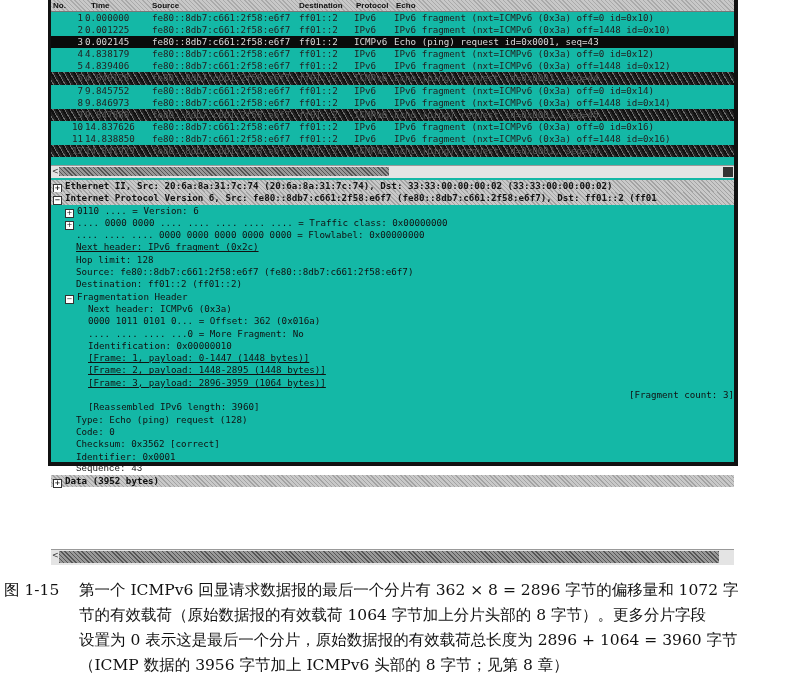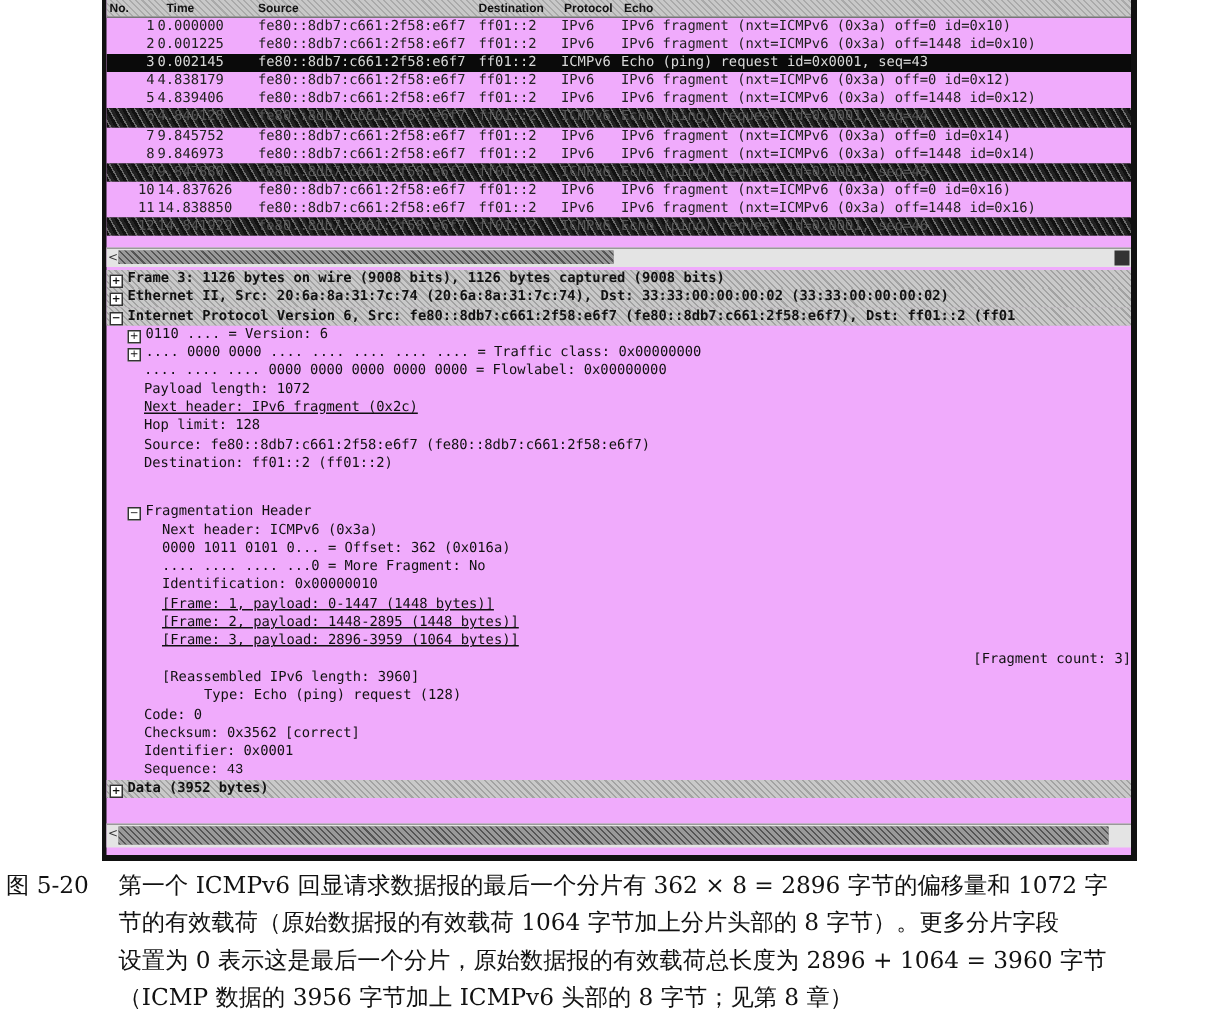--- a/index.html
+++ b/index.html
@@ -1,17 +1,17 @@
 <!DOCTYPE html>
 <html><head>
 <meta charset="utf-8">
 <style>
   html, body { margin:0; padding:0; background:#fff; }
   body { width:810px; height:686px; position:relative; overflow:hidden; font-family:"DejaVu Sans Mono", monospace; }
-  .window { position:absolute; left:68px; top:0; width:690px; height:574px; background:#f0abfc; border-left:3px solid #111; border-right:4px solid #111; border-bottom:4px solid #111; box-sizing:border-box; }
+  .window { position:absolute; left:48px; top:0; width:690px; height:466px; background:#14b8a6; border-left:3px solid #111; border-right:4px solid #111; border-bottom:4px solid #111; box-sizing:border-box; }
   .plist { position:absolute; left:0; top:0; width:100%; height:165px; overflow:hidden; }
   .phdr { height:11px; background:#bdbdbd; background-image:repeating-linear-gradient(45deg,#aaa 0 1px,#c8c8c8 1px 3px); font-family:"Liberation Sans", sans-serif; font-size:8px; font-weight:bold; color:#111; position:relative; border-bottom:1px solid #777; }
   .phdr span { position:absolute; top:0; line-height:11px; }
   .prow { height:12.1px; line-height:12px; font-size:9.2px; color:#222; position:relative; white-space:pre; }
   .prow span { position:absolute; top:0; }
   .prow.sel { background:#0a0a0a; color:#d8d8d8; }
   .prow.dark { background:#2a2a2a; background-image:repeating-linear-gradient(60deg,#111 0 2px,#6a6a6a 2px 3px,#222 3px 5px); color:#555; }
   .c-no { left:0; width:32px; text-align:right; }
   .c-time { left:34px; }
   .c-src { left:101px; }
@@ -59,54 +59,52 @@
         <div class="prow dark"><span class="c-no">12</span><span class="c-time">14.841929</span><span class="c-src">fe80::8db7:c661:2f58:e6f7</span><span class="c-dst">ff01::2</span><span class="c-proto">ICMPv6</span><span class="c-info">Echo (ping) request id=0x0001, seq=46</span></div>
       </div>
   </div>
   <div class="hscroll" style="top:165px">
     <span class="arrow" style="left:1px">&lt;</span>
     <div class="thumb" style="width:330px"></div>
     <div class="rbtn"></div>
   </div>
   <div class="tree">
     <div id="tree">
-        <div class="trow hl" style="padding-left: 2px;"><span class="exp">+</span><span>Frame 3: 1126 bytes on wire (9008 bits), 1126 bytes captured (9008 bits)</span></div>
         <div class="trow hl" style="padding-left: 2px;"><span class="exp">+</span><span>Ethernet II, Src: 20:6a:8a:31:7c:74 (20:6a:8a:31:7c:74), Dst: 33:33:00:00:00:02 (33:33:00:00:00:02)</span></div>
         <div class="trow hl" style="padding-left: 2px;"><span class="exp">−</span><span>Internet Protocol Version 6, Src: fe80::8db7:c661:2f58:e6f7 (fe80::8db7:c661:2f58:e6f7), Dst: ff01::2 (ff01</span></div>
         <div class="trow" style="padding-left: 14px;"><span class="exp">+</span><span>0110 .... = Version: 6</span></div>
         <div class="trow" style="padding-left: 14px;"><span class="exp">+</span><span>.... 0000 0000 .... .... .... .... .... = Traffic class: 0x00000000</span></div>
         <div class="trow" style="padding-left: 25px;"><span>.... .... .... 0000 0000 0000 0000 0000 = Flowlabel: 0x00000000</span></div>
-        <div class="trow" style="padding-left: 25px;"><span>Payload length: 1072</span></div>
         <div class="trow" style="padding-left: 25px; text-decoration: underline;"><span>Next header: IPv6 fragment (0x2c)</span></div>
         <div class="trow" style="padding-left: 25px;"><span>Hop limit: 128</span></div>
         <div class="trow" style="padding-left: 25px;"><span>Source: fe80::8db7:c661:2f58:e6f7 (fe80::8db7:c661:2f58:e6f7)</span></div>
         <div class="trow" style="padding-left: 25px;"><span>Destination: ff01::2 (ff01::2)</span></div>
-        <div class="trow" style="padding-left: 14px; margin-top: 20px;"><span class="exp">−</span><span>Fragmentation Header</span></div>
+        <div class="trow" style="padding-left: 14px;"><span class="exp">−</span><span>Fragmentation Header</span></div>
         <div class="trow" style="padding-left: 37px;"><span>Next header: ICMPv6 (0x3a)</span></div>
         <div class="trow" style="padding-left: 37px;"><span>0000 1011 0101 0... = Offset: 362 (0x016a)</span></div>
         <div class="trow" style="padding-left: 37px;"><span>.... .... .... ...0 = More Fragment: No</span></div>
         <div class="trow" style="padding-left: 37px;"><span>Identification: 0x00000010</span></div>
         <div class="trow link" style="padding-left: 37px;"><span>[Frame: 1, payload: 0-1447 (1448 bytes)]</span></div>
         <div class="trow link" style="padding-left: 37px;"><span>[Frame: 2, payload: 1448-2895 (1448 bytes)]</span></div>
         <div class="trow link" style="padding-left: 37px;"><span>[Frame: 3, payload: 2896-3959 (1064 bytes)]</span></div>
         <div class="trow" style="padding-left: 37px; text-align: right;"><span>[Fragment count: 3]</span></div>
         <div class="trow" style="padding-left: 37px;"><span>[Reassembled IPv6 length: 3960]</span></div>
-        <div class="trow" style="padding-left: 25px; margin-left: 40px;"><span>Type: Echo (ping) request (128)</span></div>
+        <div class="trow" style="padding-left: 25px;"><span>Type: Echo (ping) request (128)</span></div>
         <div class="trow" style="padding-left: 25px;"><span>Code: 0</span></div>
         <div class="trow" style="padding-left: 25px;"><span>Checksum: 0x3562 [correct]</span></div>
         <div class="trow" style="padding-left: 25px;"><span>Identifier: 0x0001</span></div>
         <div class="trow" style="padding-left: 25px; font-family: Liberation Mono, monospace;"><span>Sequence: 43</span></div>
         <div class="trow hl" style="padding-left: 2px;"><span class="exp">+</span><span>Data (3952 bytes)</span></div>
       </div>
   </div>
   <div class="hscroll" style="top:549px;height:15px">
     <span class="arrow" style="left:1px">&lt;</span>
     <div class="thumb" style="width:660px;height:12px"></div>
   </div>
 </div>
 
 <div class="caption">
-  <span class="fig">图 5-20</span>
+  <span class="fig">图 1-15</span>
   <div class="line">第一个 ICMPv6 回显请求数据报的最后一个分片有 362 × 8 = 2896 字节的偏移量和 1072 字</div>
   <div class="line">节的有效载荷（原始数据报的有效载荷 1064 字节加上分片头部的 8 字节）。更多分片字段</div>
   <div class="line">设置为 0 表示这是最后一个分片，原始数据报的有效载荷总长度为 2896 + 1064 = 3960 字节</div>
   <div class="line">（ICMP 数据的 3956 字节加上 ICMPv6 头部的 8 字节；见第 8 章）</div>
 </div>
 
 </body></html>

